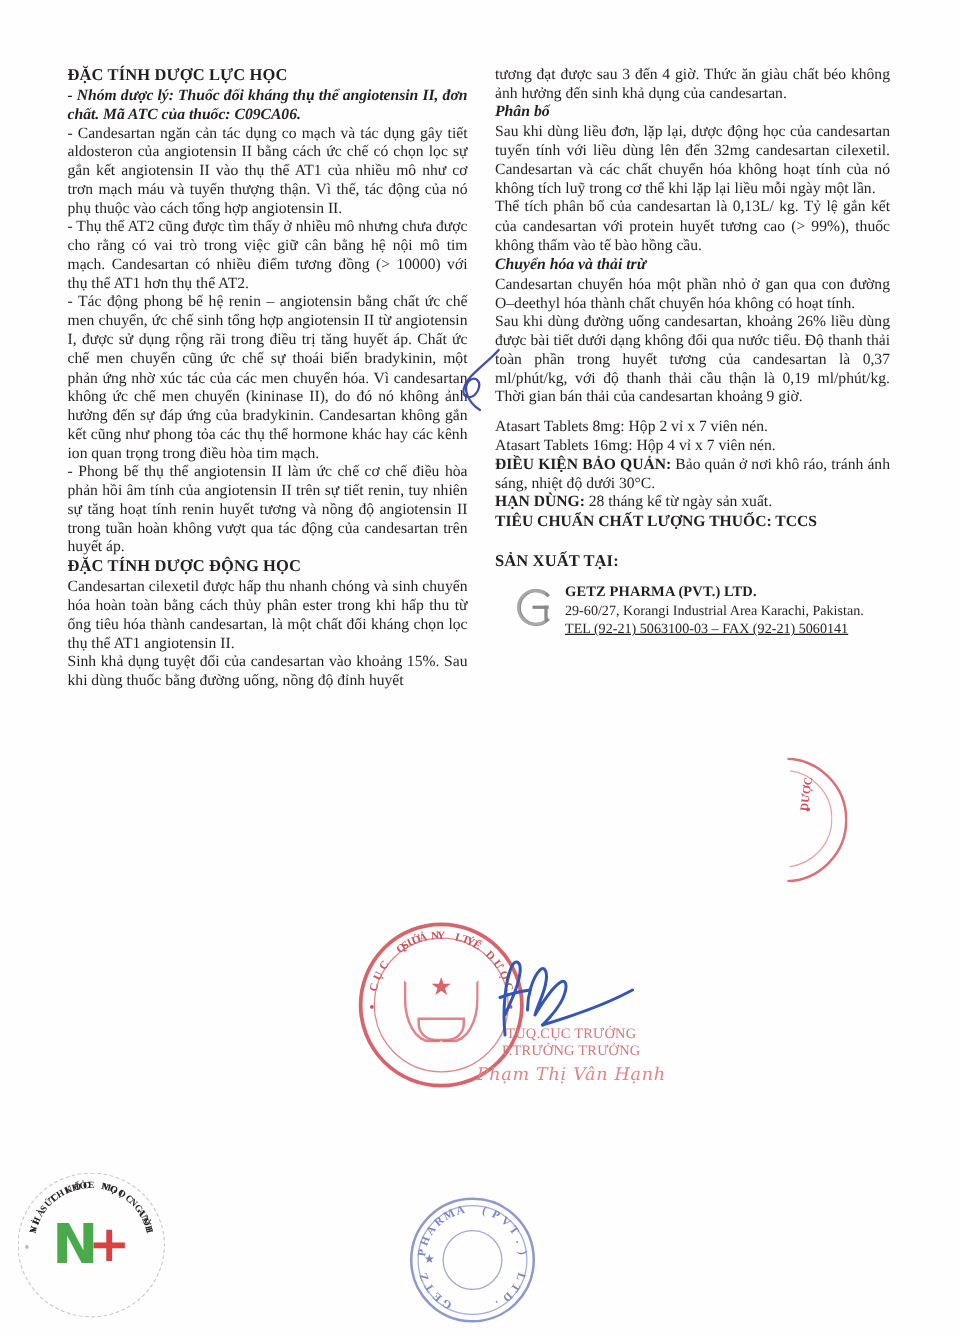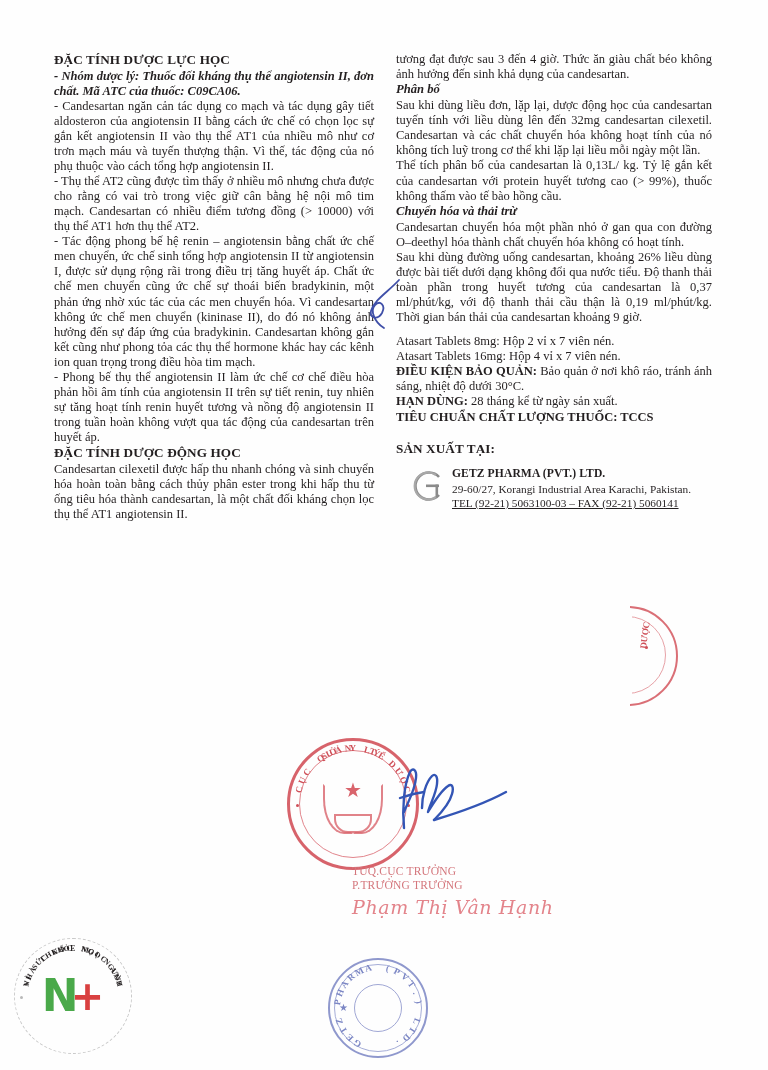--- a/index.html
+++ b/index.html
@@ -193,35 +193,36 @@
     position: absolute;
     left: 645px; top: 646px;
     width: 3.4px; height: 3.4px;
     border-radius: 50%;
     background: #cf5059;
   }
 
   
   .sign-block {
     position: absolute;
-    left: 352px; top: 864px;
+    left: 352px; top: 820px;
     width: 210px;
+    text-align: center;
     color: #d4767c;
   }
   .sign-block .t1,
   .sign-block .t2 {
     font-size: 11.5px;
     letter-spacing: .2px;
     line-height: 1.22;
   }
   .sign-name {
     margin-top: 4px;
     font-family: "DejaVu Serif", serif;
     font-style: italic;
-    font-size: 19px;
+    font-size: 14px;
     color: #e3848b;
     letter-spacing: .6px;
   }
 
   
   .sig-blue {
     position: absolute;
     left: 392px; top: 762px;
     width: 120px; height: 72px;
   }
@@ -338,20 +339,21 @@
 
       <p class="body">- Tác động phong bế hệ renin – angiotensin bằng chất ức chế men chuyển, ức chế sinh tổng hợp angiotensin II từ angiotensin I, được sử dụng rộng rãi trong điều trị tăng huyết áp. Chất ức chế men chuyển cũng ức chế sự thoái biến bradykinin, một phản ứng nhờ xúc tác của các men chuyển hóa. Vì candesartan không ức chế men chuyển (kininase II), do đó nó không ảnh hưởng đến sự đáp ứng của bradykinin. Candesartan không gắn kết cũng như phong tỏa các thụ thể hormone khác hay các kênh ion quan trọng trong điều hòa tim mạch.</p>
 
       <p class="body">- Phong bế thụ thể angiotensin II làm ức chế cơ chế điều hòa phản hồi âm tính của angiotensin II trên sự tiết renin, tuy nhiên sự tăng hoạt tính renin huyết tương và nồng độ angiotensin II trong tuần hoàn không vượt qua tác động của candesartan trên huyết áp.</p>
 
       <h1 class="sec">ĐẶC TÍNH DƯỢC ĐỘNG HỌC</h1>
 
 
       <p class="body">Candesartan cilexetil được hấp thu nhanh chóng và sinh chuyển hóa hoàn toàn bằng cách thủy phân ester trong khi hấp thu từ ống tiêu hóa thành candesartan, là một chất đối kháng chọn lọc thụ thể AT1 angiotensin II.</p>
 
+      <p class="body">Sinh khả dụng tuyệt đối của candesartan vào khoảng 15%. Sau khi dùng thuốc bằng đường uống, nồng độ đỉnh huyết</p>
     </div>
 
     <div class="col right">
 
       <p class="body">tương đạt được sau 3 đến 4 giờ. Thức ăn giàu chất béo không ảnh hưởng đến sinh khả dụng của candesartan.</p>
 
       <p class="sub-i">Phân bố</p>
 
       <p class="body">Sau khi dùng liều đơn, lặp lại, dược động học của candesartan tuyến tính với liều dùng lên đến 32mg candesartan cilexetil. Candesartan và các chất chuyển hóa không hoạt tính của nó không tích luỹ trong cơ thể khi lặp lại liều mỗi ngày một lần.</p>
 

